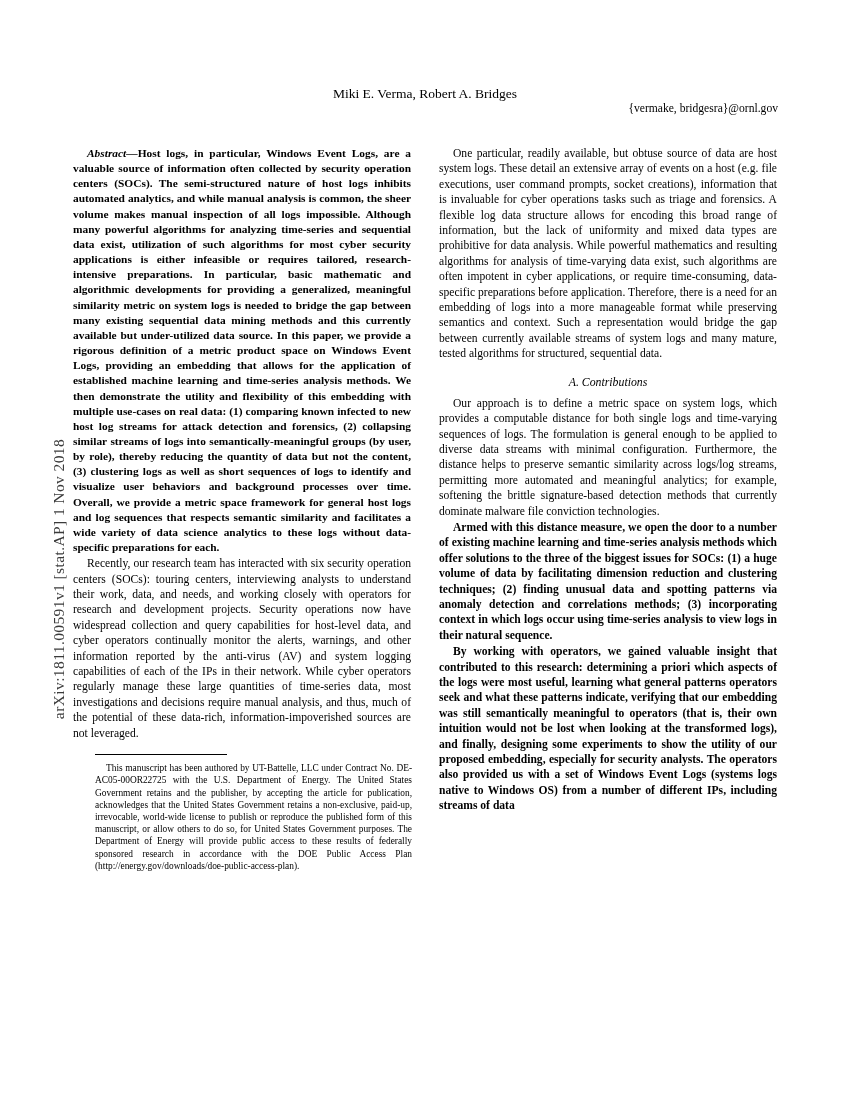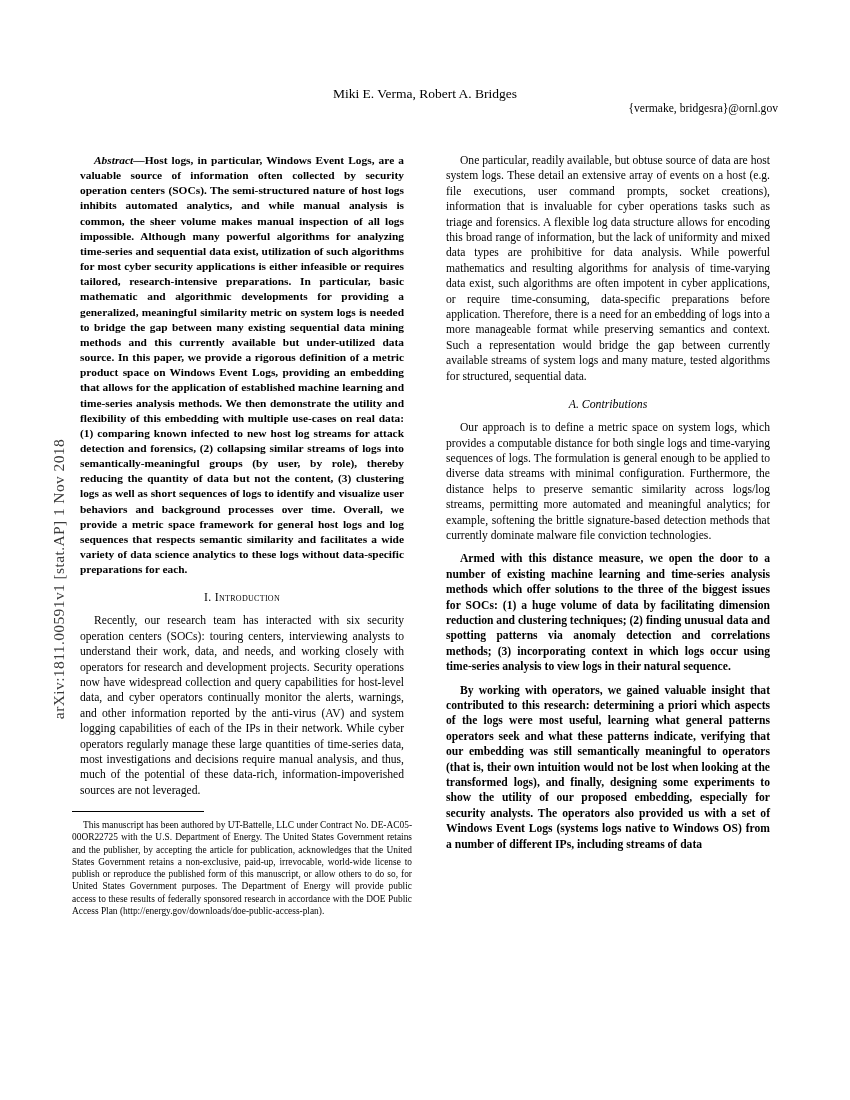--- a/index.html
+++ b/index.html
@@ -69,21 +69,21 @@
   .columns {
     margin-top: 30px;
     display: flex;
     gap: 26px;
     align-items: flex-start;
   }
   .col {
     width: 340px;
   }
   p {
-    margin: 8px;
+    margin: 1px;
     font-size: 11.6px;
     line-height: 1.33;
     text-align: justify;
     text-indent: 14px;
   }
   p.abstract-body {
     font-weight: bold;
     text-indent: 14px;
     font-size: 11.4px;
     line-height: 1.33;
@@ -118,20 +118,21 @@
   }
   .footnote {
     font-size: 9.4px;
     line-height: 1.3;
     text-align: justify;
     text-indent: 11px;
     margin: 0;
   }
   .col-left-bottom {
     margin-top: 10px;
+    margin-left: 23px;
   }
 </style>
 </head>
 <body>
 
 <div class="page">
 
   <div class="arxiv-stamp">arXiv:1811.00591v1  [stat.AP]  1 Nov 2018</div>
 
   <div class="content">
@@ -140,21 +141,20 @@
     <div class="authors">Miki E. Verma, Robert A. Bridges</div>
 
     <div class="email">{vermake, bridgesra}@ornl.gov</div>
 
     <div class="columns">
 
       <div class="col">
 
         <p class="abstract-body"><span class="abs-label">Abstract—</span><span>Host logs, in particular, Windows Event Logs, are a valuable source of information often collected by security operation centers (SOCs). The semi-structured nature of host logs inhibits automated analytics, and while manual analysis is common, the sheer volume makes manual inspection of all logs impossible. Although many powerful algorithms for analyzing time-series and sequential data exist, utilization of such algorithms for most cyber security applications is either infeasible or requires tailored, research-intensive preparations. In particular, basic mathematic and algorithmic developments for providing a generalized, meaningful similarity metric on system logs is needed to bridge the gap between many existing sequential data mining methods and this currently available but under-utilized data source. In this paper, we provide a rigorous definition of a metric product space on Windows Event Logs, providing an embedding that allows for the application of established machine learning and time-series analysis methods. We then demonstrate the utility and flexibility of this embedding with multiple use-cases on real data: (1) comparing known infected to new host log streams for attack detection and forensics, (2) collapsing similar streams of logs into semantically-meaningful groups (by user, by role), thereby reducing the quantity of data but not the content, (3) clustering logs as well as short sequences of logs to identify and visualize user behaviors and background processes over time. Overall, we provide a metric space framework for general host logs and log sequences that respects semantic similarity and facilitates a wide variety of data science analytics to these logs without data-specific preparations for each.</span></p>
 
-        <div class="section-head">I. Introduction</div>
 
         <p>Recently, our research team has interacted with six security operation centers (SOCs): touring centers, interviewing analysts to understand their work, data, and needs, and working closely with operators for research and development projects. Security operations now have widespread collection and query capabilities for host-level data, and cyber operators continually monitor the alerts, warnings, and other information reported by the anti-virus (AV) and system logging capabilities of each of the IPs in their network. While cyber operators regularly manage these large quantities of time-series data, most investigations and decisions require manual analysis, and thus, much of the potential of these data-rich, information-impoverished sources are not leveraged.</p>
 
         <div class="col-left-bottom">
           <div class="footnote-rule"></div>
           <p class="footnote">This manuscript has been authored by UT-Battelle, LLC under Contract No. DE-AC05-00OR22725 with the U.S. Department of Energy. The United States Government retains and the publisher, by accepting the article for publication, acknowledges that the United States Government retains a non-exclusive, paid-up, irrevocable, world-wide license to publish or reproduce the published form of this manuscript, or allow others to do so, for United States Government purposes. The Department of Energy will provide public access to these results of federally sponsored research in accordance with the DOE Public Access Plan (http://energy.gov/downloads/doe-public-access-plan).</p>
         </div>
 
       </div>
 

